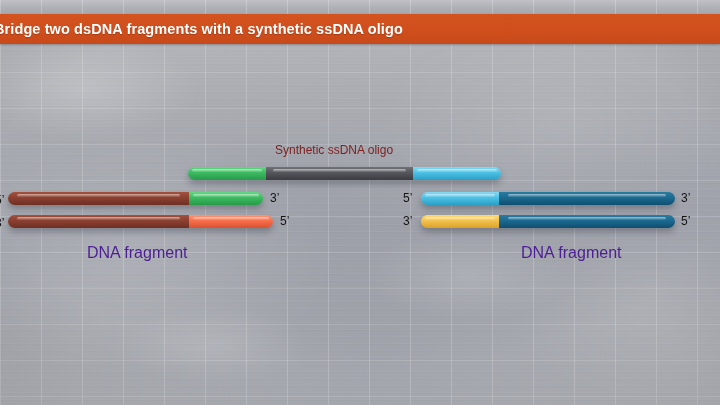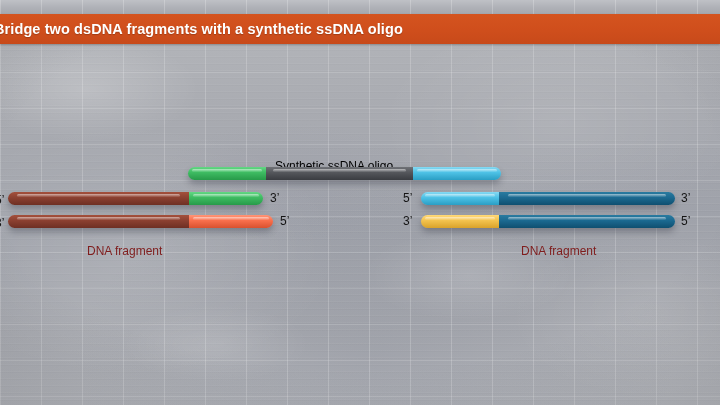--- a/index.html
+++ b/index.html
@@ -141,27 +141,26 @@
     color: #1b1b1b;
     font-size: 11.5px;
     white-space: nowrap;
   }
   .label.prime {
     font-size: 12px;
     font-weight: normal;
     color: #141414;
   }
   .label.caption {
+    font-size: 16px;
+    color: #4c1d95;
+  }
+  .label.oligo-title {
     font-size: 12px;
     color: #7f1d1d;
-  }
-  .label.oligo-title {
-    font-size: 12px;
-    color: #000000;
-    margin-top: 16px;
   }
 </style>
 </head>
 <body>
 
 <div class="stage">
 
   <div class="bg"></div>
   <div class="bg-clouds"></div>
   <div class="bg-grid"></div>

